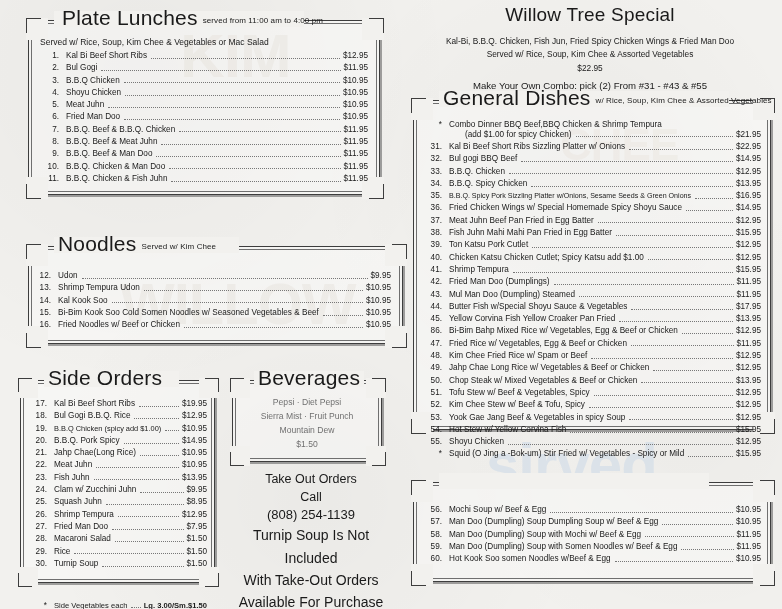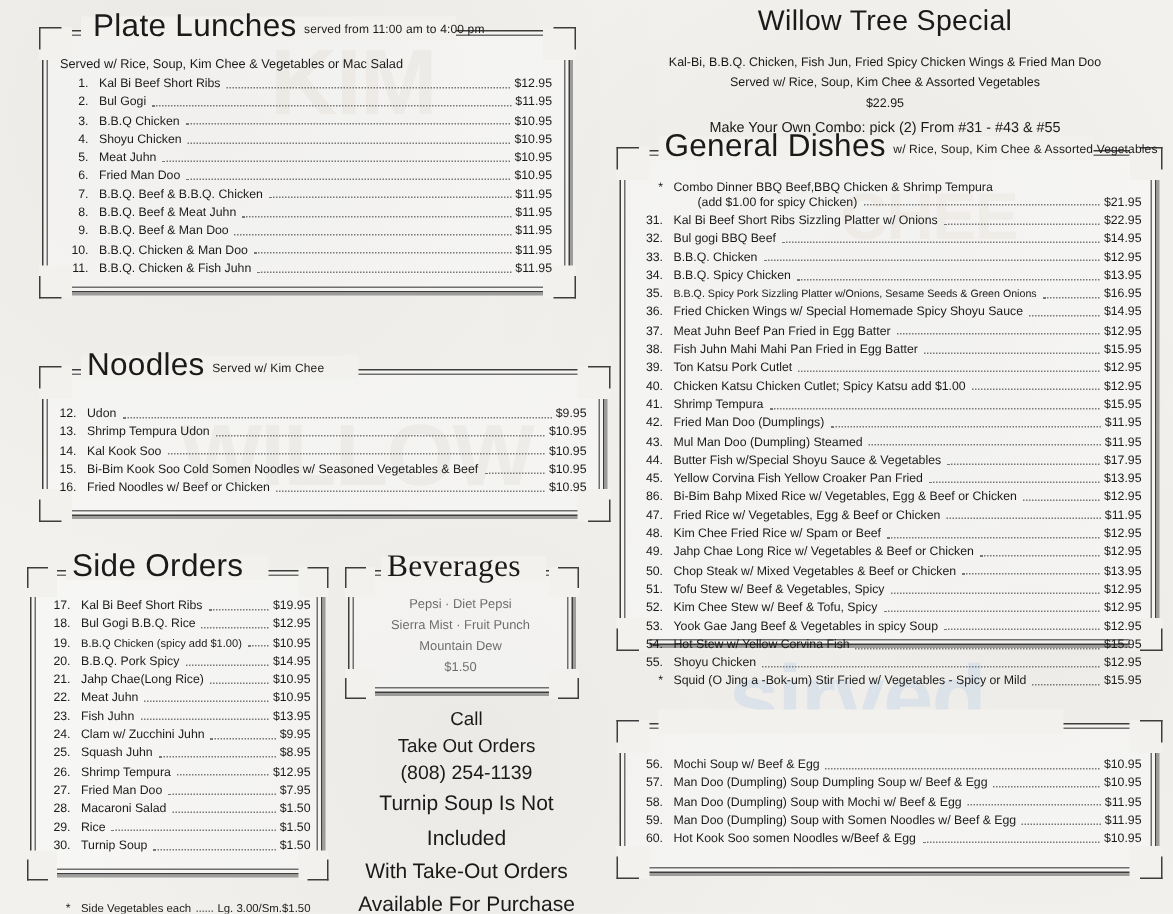--- a/index.html
+++ b/index.html
@@ -390,21 +390,21 @@
           <li class="row">
               <span class="num">30.</span>
               <span class="nm">Turnip Soup</span>
               <span class="dots"></span>
               <span class="pr">$1.50</span>
             </li>
           <li class="row">
               <span class="num">*</span>
               <span class="nm" style="font-size:7.6px;margin-top:30px;">Side Vegetables each</span>
               <span class="dots"></span>
-              <span class="pr" style="font-size:7.6px;">Lg. 3.00/Sm.$1.50</span>
+              <span class="pr" style="font-size:7.6px;font-weight:bold;">Lg. 3.00/Sm.$1.50</span>
             </li>
           <li class="row cont">
               <span class="num"></span>
               <span class="dots"></span>
               <span class="pr" style="font-size:7.6px;">Sets Lg. $12.00/Sm. $7.00</span>
             </li>
         </ul>
       </div>
     </div>
 
@@ -413,34 +413,34 @@
       <div class="frame-inner"></div>
       <div class="notch" style="left:-2px;top:-2px;width:20px;height:20px;"></div>
       <div class="nc" style="left:-2px;top:-2px;width:13px;height:13px;border-right:none;border-bottom:none;"></div>
       <div class="notch" style="right:-4px;top:-2px;width:20px;height:20px;"></div>
       <div class="nc" style="right:-4px;top:-2px;width:13px;height:13px;border-left:none;border-bottom:none;"></div>
       <div class="notch" style="left:-2px;bottom:-4px;width:20px;height:20px;"></div>
       <div class="nc" style="left:-2px;bottom:-4px;width:13px;height:13px;border-right:none;border-top:none;"></div>
       <div class="notch" style="right:-4px;bottom:-4px;width:20px;height:20px;"></div>
       <div class="nc" style="right:-4px;bottom:-4px;width:13px;height:13px;border-left:none;border-top:none;"></div>
       <div class="title-cut" style="left:22px;top:-9px;width:110px;"></div>
-      <div class="panel-title" style="left:26px;top:-13px;font-family:Liberation Serif, serif;">
+      <div class="panel-title" style="left:26px;top:-13px;">
         <span class="t-main">Beverages</span>
       </div>
       <div class="beverage-list">
         <div>Pepsi · Diet Pepsi</div>
         <div>Sierra Mist · Fruit Punch</div>
         <div>Mountain Dew</div>
         <div>$1.50</div>
       </div>
     </div>
 
     <div class="takeout">
+      <div class="big">Take Out Orders</div>
       <div class="big">Call</div>
-      <div class="big">Take Out Orders</div>
       <div class="phone">(808) 254-1139</div>
       <div class="small">
         <div>Turnip Soup Is Not Included</div>
         <div>With Take-Out Orders</div>
         <div>Available For Purchase</div>
       </div>
     </div>
   </div>
 
   <div class="col-right">

